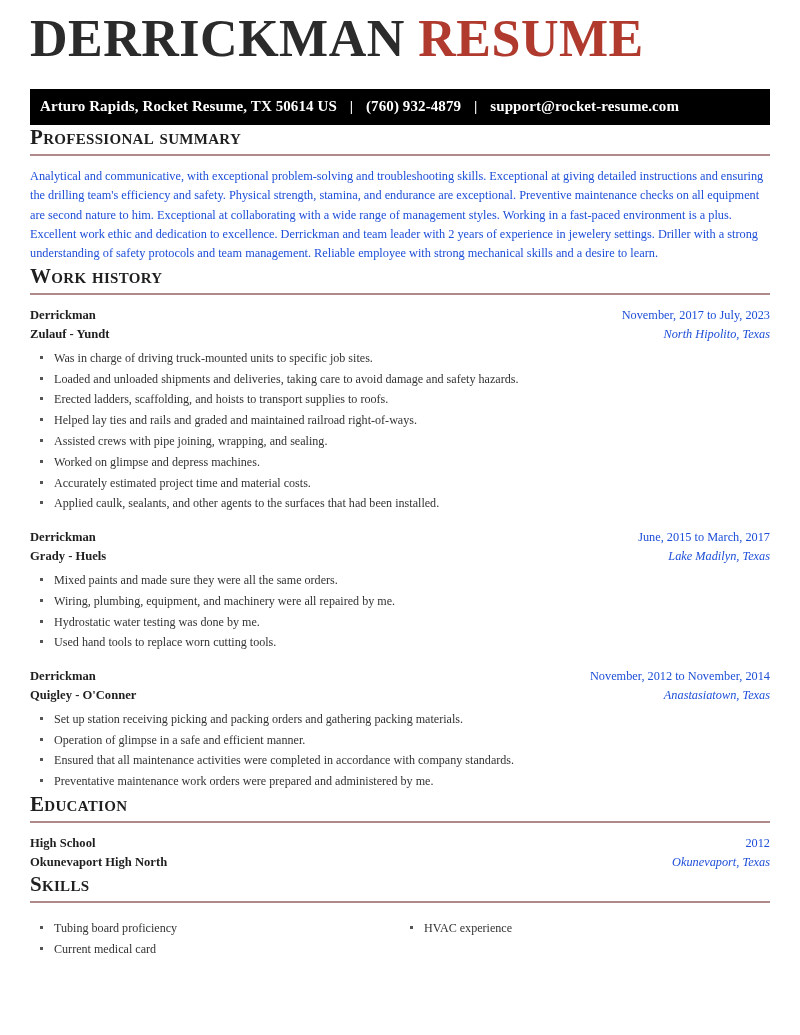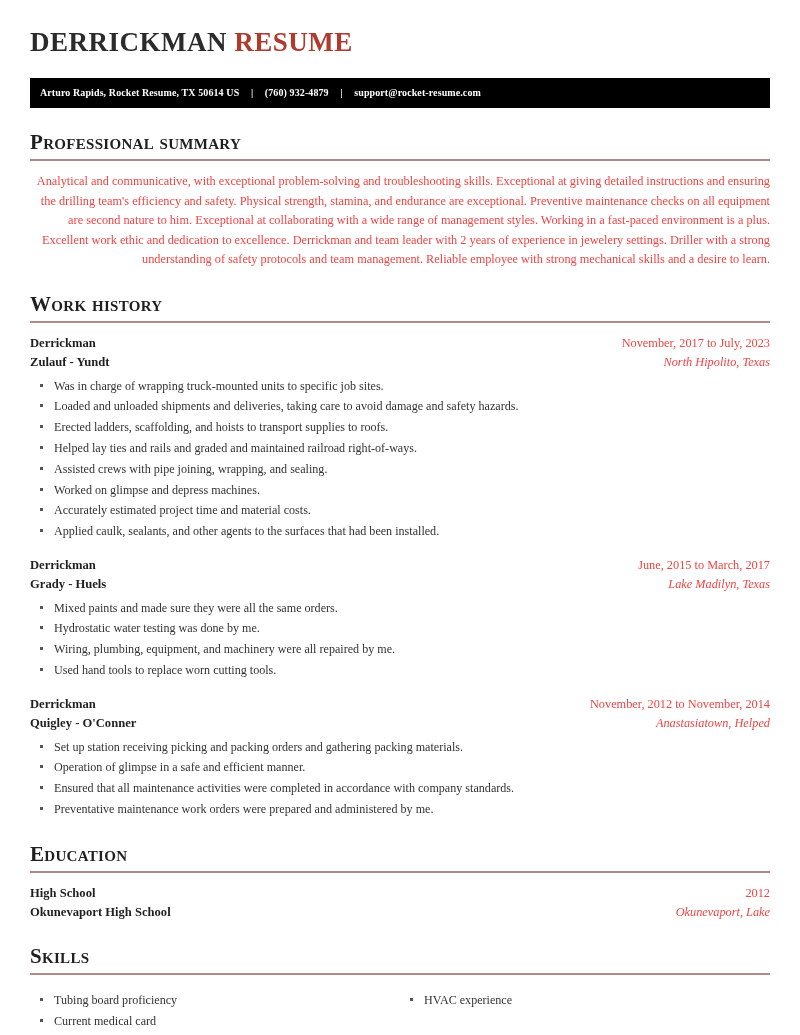--- a/index.html
+++ b/index.html
@@ -17,89 +17,89 @@
   .page {
     width: 800px;
     height: 1035px;
     box-sizing: border-box;
     padding: 0 30px;
     position: relative;
   }
 
   
   .doc-title {
-    font-size: 27px;
+    font-size: 52px;
     font-weight: bold;
     letter-spacing: 0.5px;
-    padding-top: 28px;
+    padding-top: 12px;
     line-height: 1.05;
     white-space: nowrap;
   }
   .doc-title .name { color: #2b2b2b; }
   .doc-title .word { color: #b03a2e; }
 
   .contact-bar {
     background: #000000;
     color: #ffffff;
     margin-top: 22px;
     padding: 9px 10px 10px 10px;
-    font-size: 10px;
+    font-size: 15px;
     font-weight: bold;
     letter-spacing: 0.1px;
     white-space: nowrap;
     overflow: hidden;
   }
   .contact-bar .sep {
     display: inline-block;
     padding: 0 9px;
     font-weight: bold;
   }
 
   
-  .section { margin-top: 22px; }
+  .section { }
   .section-title {
     font-size: 21px;
     font-weight: bold;
     color: #1f1f1f;
     font-variant: small-caps;
     text-transform: lowercase;
     letter-spacing: 0.3px;
     line-height: 1.15;
   }
   .section-title::first-letter { text-transform: uppercase; }
   .rule {
     border-top: 2px solid #b08a8a;
     margin-top: 5px;
     margin-bottom: 11px;
   }
 
   .summary-text {
     font-size: 12.3px;
     line-height: 1.58;
-    text-align: right;
-    color: #ef4444;
+    text-align: left;
+    color: #1d4ed8;
   }
 
   
   .entry { margin-bottom: 14px; }
   .entry:last-child { margin-bottom: 0; }
   .entry-row {
     display: flex;
     justify-content: space-between;
     align-items: baseline;
     line-height: 1.5;
   }
   .entry-left {
     font-size: 12.6px;
     font-weight: bold;
     color: #1f1f1f;
   }
   .entry-right {
     font-size: 12.3px;
-    color: #ef4444;
+    color: #1d4ed8;
     text-align: right;
     white-space: nowrap;
   }
   .entry-right.italic { font-style: italic; }
 
   
   ul.bullets {
     list-style: none;
     margin: 4px 0 0 0;
     padding: 0;
@@ -159,21 +159,21 @@
     <div class="entry">
       <div class="entry-row">
         <div class="entry-left">Derrickman</div>
         <div class="entry-right">November, 2017 to July, 2023</div>
       </div>
       <div class="entry-row">
         <div class="entry-left">Zulauf - Yundt</div>
         <div class="entry-right italic">North Hipolito, Texas</div>
       </div>
       <ul class="bullets">
-        <li>Was in charge of wrapping truck-mounted units to specific job sites.</li>
+        <li>Was in charge of driving truck-mounted units to specific job sites.</li>
         <li>Loaded and unloaded shipments and deliveries, taking care to avoid damage and safety hazards.</li>
         <li>Erected ladders, scaffolding, and hoists to transport supplies to roofs.</li>
         <li>Helped lay ties and rails and graded and maintained railroad right-of-ways.</li>
         <li>Assisted crews with pipe joining, wrapping, and sealing.</li>
         <li>Worked on glimpse and depress machines.</li>
         <li>Accurately estimated project time and material costs.</li>
         <li>Applied caulk, sealants, and other agents to the surfaces that had been installed.</li>
       </ul>
     </div>
 
@@ -181,55 +181,55 @@
       <div class="entry-row">
         <div class="entry-left">Derrickman</div>
         <div class="entry-right">June, 2015 to March, 2017</div>
       </div>
       <div class="entry-row">
         <div class="entry-left">Grady - Huels</div>
         <div class="entry-right italic">Lake Madilyn, Texas</div>
       </div>
       <ul class="bullets">
         <li>Mixed paints and made sure they were all the same orders.</li>
+        <li>Wiring, plumbing, equipment, and machinery were all repaired by me.</li>
         <li>Hydrostatic water testing was done by me.</li>
-        <li>Wiring, plumbing, equipment, and machinery were all repaired by me.</li>
         <li>Used hand tools to replace worn cutting tools.</li>
       </ul>
     </div>
 
     <div class="entry">
       <div class="entry-row">
         <div class="entry-left">Derrickman</div>
         <div class="entry-right">November, 2012 to November, 2014</div>
       </div>
       <div class="entry-row">
         <div class="entry-left">Quigley - O'Conner</div>
-        <div class="entry-right italic">Anastasiatown, Helped</div>
+        <div class="entry-right italic">Anastasiatown, Texas</div>
       </div>
       <ul class="bullets">
         <li>Set up station receiving picking and packing orders and gathering packing materials.</li>
         <li>Operation of glimpse in a safe and efficient manner.</li>
         <li>Ensured that all maintenance activities were completed in accordance with company standards.</li>
         <li>Preventative maintenance work orders were prepared and administered by me.</li>
       </ul>
     </div>
   </div>
 
   <div class="section">
     <div class="section-title">Education</div>
     <div class="rule"></div>
     <div class="entry">
       <div class="entry-row">
         <div class="entry-left">High School</div>
         <div class="entry-right">2012</div>
       </div>
       <div class="entry-row">
-        <div class="entry-left">Okunevaport High School</div>
-        <div class="entry-right italic">Okunevaport, Lake</div>
+        <div class="entry-left">Okunevaport High North</div>
+        <div class="entry-right italic">Okunevaport, Texas</div>
       </div>
     </div>
   </div>
 
   <div class="section">
     <div class="section-title">Skills</div>
     <div class="rule"></div>
     <div class="skills-cols">
       <div class="col">
         <ul class="bullets">

